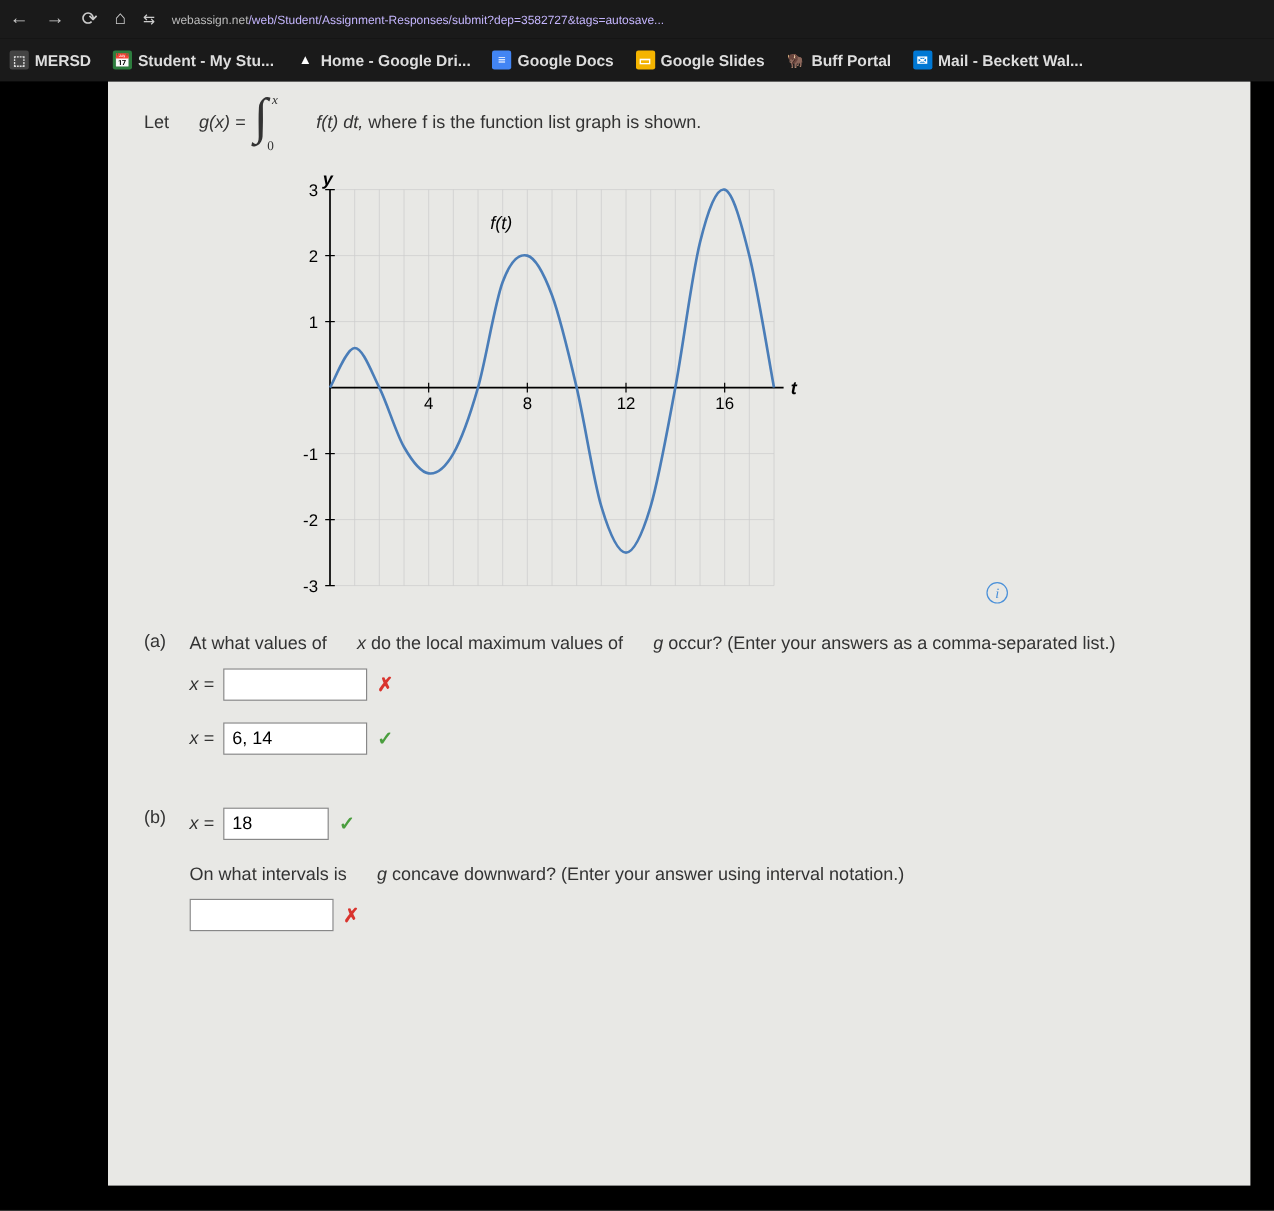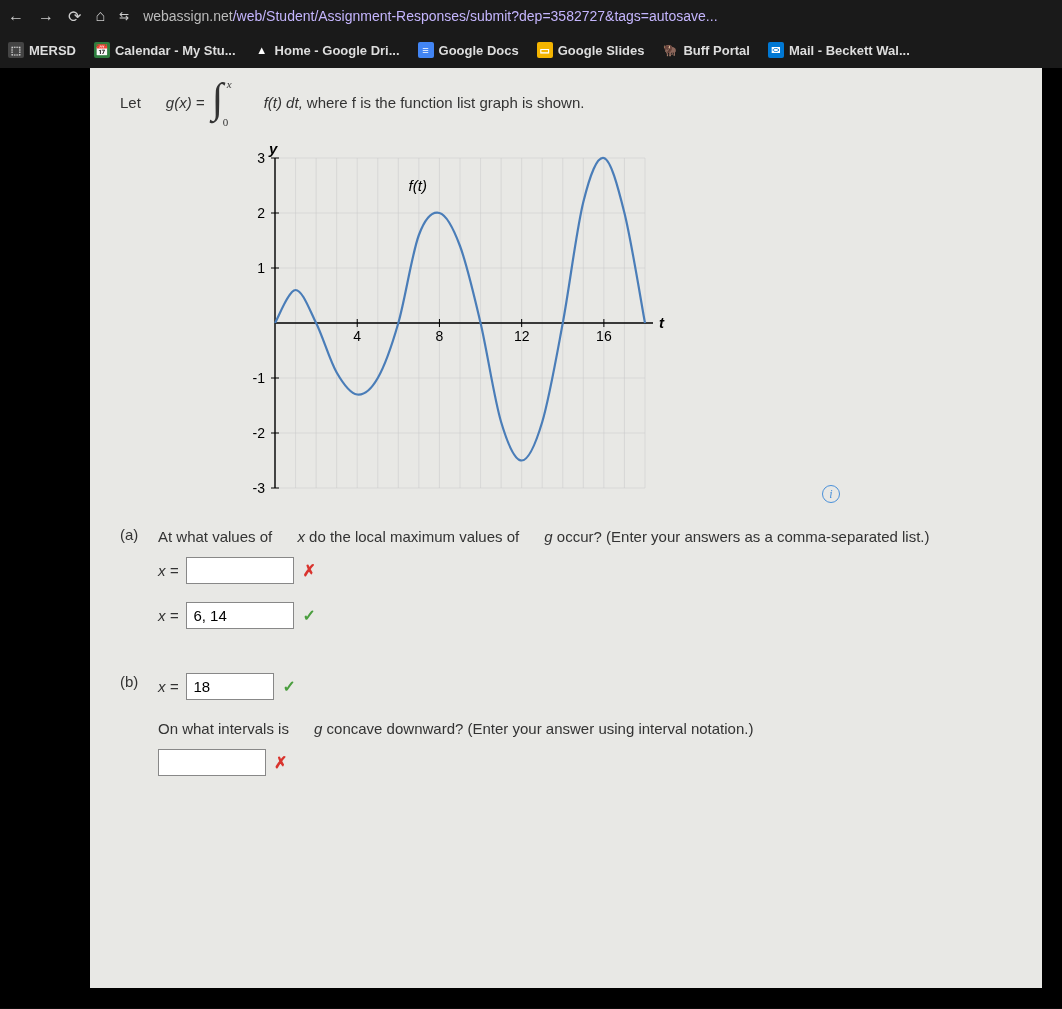--- a/index.html
+++ b/index.html
@@ -13,21 +13,21 @@
 .browser-bar {
   background: #1a1a1a;
   height: 32px;
   display: flex;
   align-items: center;
   padding: 0 8px;
   gap: 14px;
   color: #aaa;
 }
 .nav-icon { font-size: 16px; color: #ccc; cursor: pointer; }
-.url-text { color: #bbb; font-size: 14px; }
+.url-text { color: #bbb; font-size: 10px; }
 .url-dark { color: #c4b5fd; }
 .bookmarks {
   background: #1a1a1a;
   height: 36px;
   display: flex;
   align-items: center;
   padding: 0 8px;
   gap: 18px;
 }
 .bookmark {
@@ -112,21 +112,21 @@
   margin-bottom: 18px;
 }
 .x-equals { font-style: italic; }
 .answer-input {
   border: 1px solid #888;
   padding: 4px 6px;
   font-size: 15px;
   font-family: Arial;
   background: #fff;
 }
-.w-100 { width: 108px; }
+.w-100 { width: 120px; }
 .w-70 { width: 88px; }
 .mark-x { color: #d9342e; font-weight: bold; font-size: 16px; }
 .mark-check { color: #4a9e3e; font-weight: bold; font-size: 16px; }
 .italic { font-style: italic; margin-left: 21px; }
 </style>
 </head>
 <body>
 
 <div class="browser-bar">
   <span class="nav-icon">←</span>
@@ -139,21 +139,21 @@
   </span>
 </div>
 
 <div class="bookmarks" id="bookmarks-bar">
     <div class="bookmark">
       <span class="bm-icon" style="background: rgb(68, 68, 68); color: rgb(221, 221, 221);">⬚</span>
       <span>MERSD</span>
     </div>
     <div class="bookmark">
       <span class="bm-icon" style="background: rgb(45, 125, 62); color: rgb(255, 255, 255);">📅</span>
-      <span>Calendar - My Stu...</span>
+      <span>Student - My Stu...</span>
     </div>
     <div class="bookmark">
       <span class="bm-icon" style="background: transparent; color: rgb(255, 255, 255);">▲</span>
       <span>Home - Google Dri...</span>
     </div>
     <div class="bookmark">
       <span class="bm-icon" style="background: rgb(66, 133, 244); color: rgb(255, 255, 255);">≡</span>
       <span>Google Docs</span>
     </div>
     <div class="bookmark">

